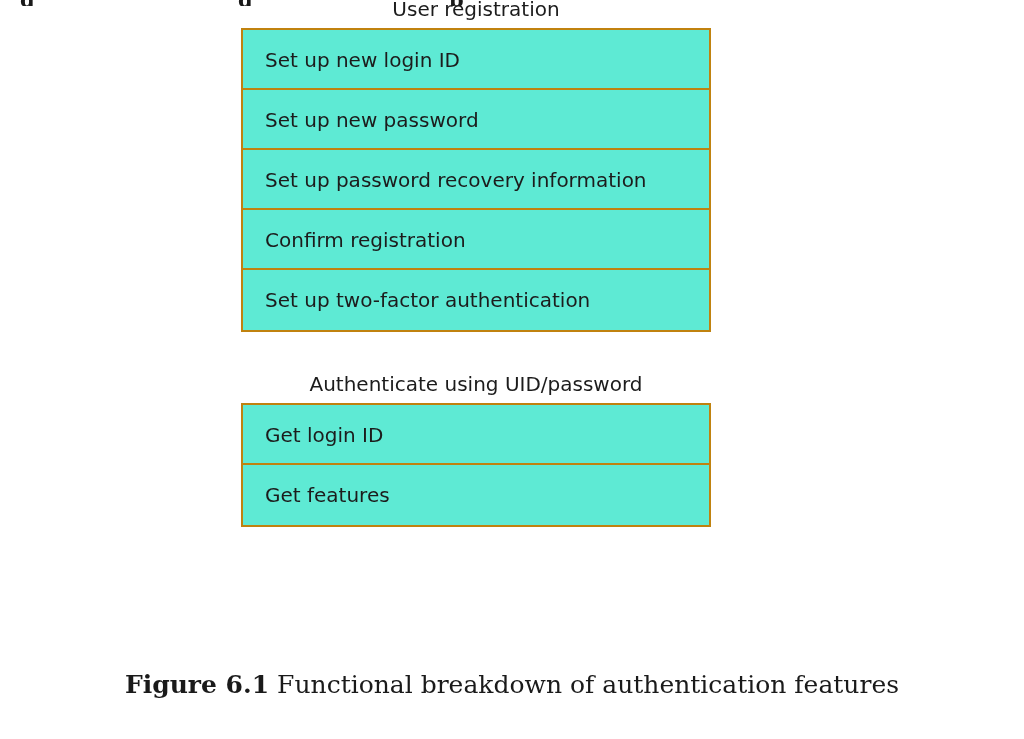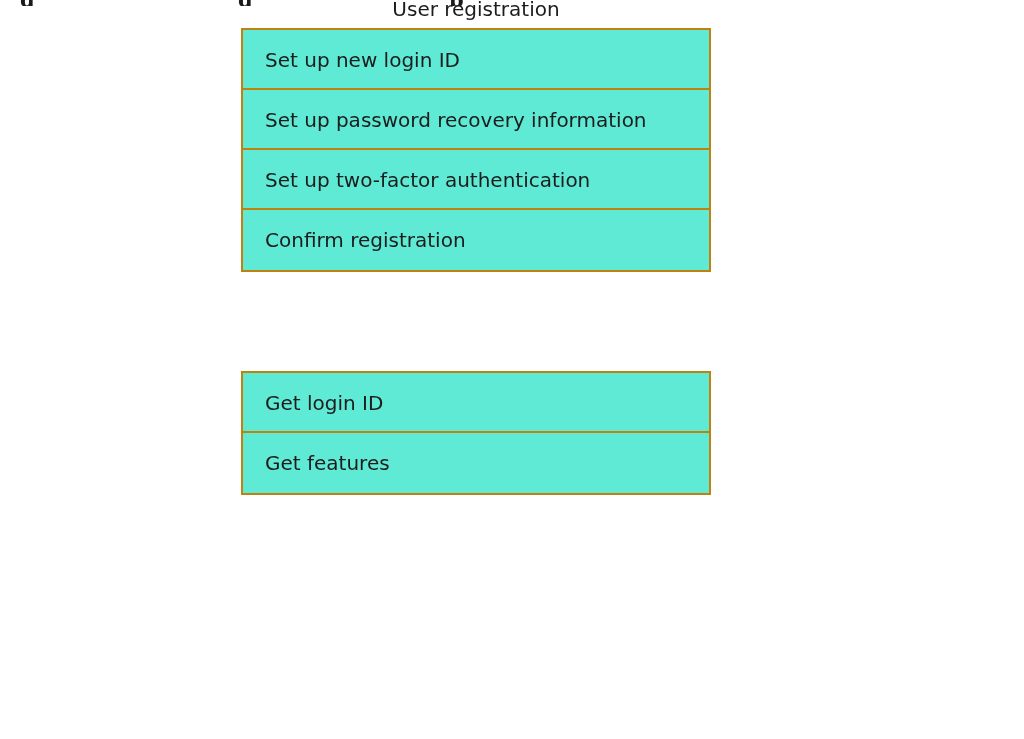--- a/index.html
+++ b/index.html
@@ -121,27 +121,32 @@
   <span class="frag frag-b">g</span>
   <span class="frag frag-c">p</span>
 </div>
 
 <div class="figure">
 
   <div class="group group-1">
     <div class="group-title">User registration</div>
     <div class="stack">
       <div class="row">Set up new login ID</div>
+      <div class="row">Set up new password</div>
       <div class="row">Set up password recovery information</div>
+      <div class="row">Confirm registration</div>
       <div class="row">Set up two-factor authentication</div>
-      <div class="row">Confirm registration</div>
     </div>
   </div>
 
   <div class="group group-2">
+    <div class="group-title">Authenticate using UID/password</div>
     <div class="stack">
       <div class="row">Get login ID</div>
       <div class="row">Get features</div>
     </div>
   </div>
 
+  <div class="caption">
+    <span class="cap-label">Figure 6.1</span><span> </span><span class="cap-text">Functional breakdown of authentication features</span>
+  </div>
 
 </div>
 
 </body></html>

